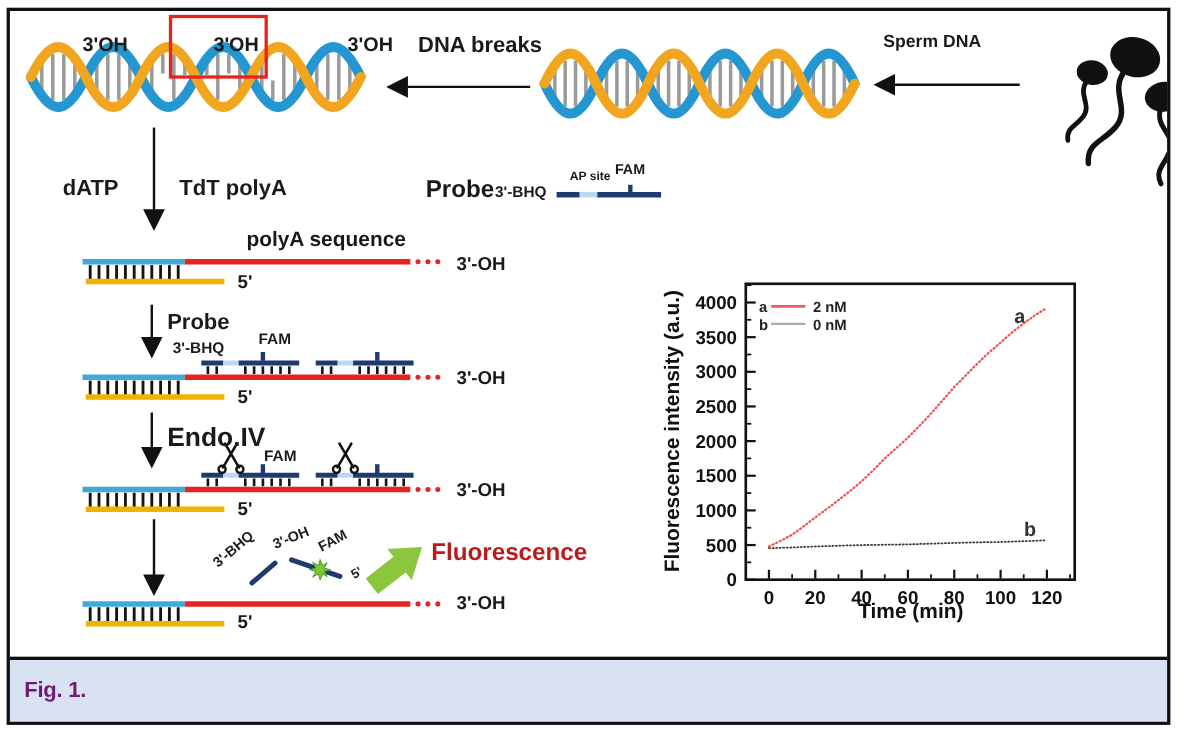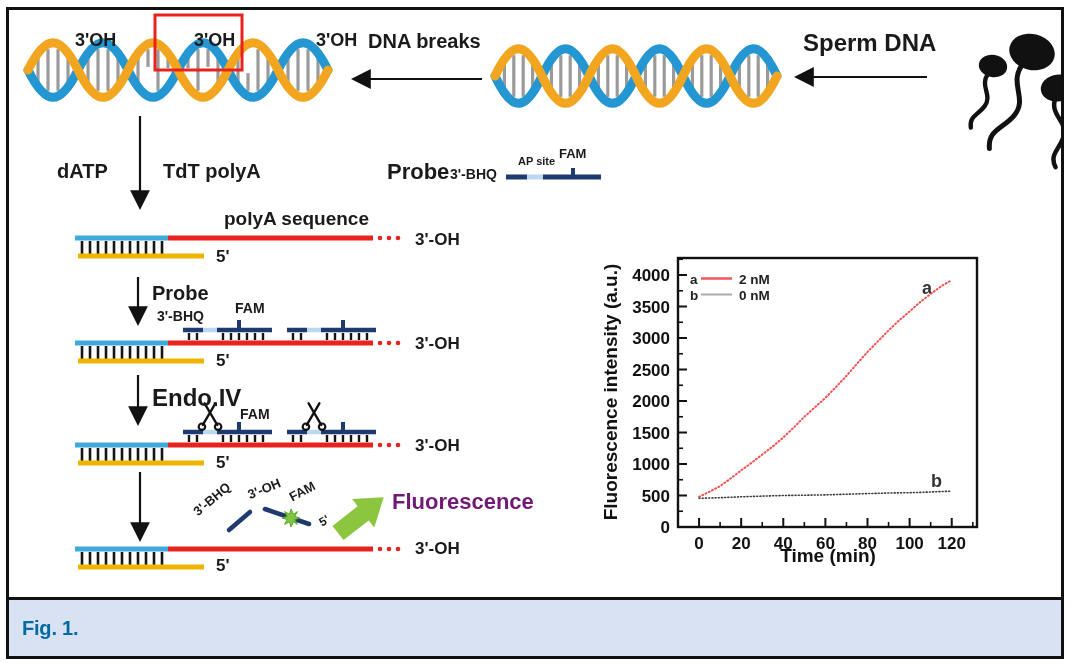--- a/index.html
+++ b/index.html
@@ -1,25 +1,25 @@
 <!DOCTYPE html>
 <html><head>
 <meta charset="utf-8">
 <style>
   html,body{margin:0;padding:0;background:#fff;}
   body{width:1080px;height:664px;position:relative;font-family:"Liberation Sans","DejaVu Sans",sans-serif;}
   .fig{position:absolute;left:6px;top:7px;width:1058px;height:652px;border:3px solid #101010;
        background:#fff;overflow:hidden;box-sizing:border-box;}
   .canvas{position:absolute;left:-9px;top:-10px;width:1080px;height:664px;}
   .lbl{position:absolute;font-weight:bold;color:#1a1a1a;white-space:nowrap;line-height:1;}
-  .green{color:#701a75;}
+  .green{color:#b91c1c;}
   .rot{transform-origin:left top;}
   .caption{position:absolute;left:9px;top:597px;width:1052px;height:59px;background:#D9E2F2;
            border-top:3px solid #101010;box-sizing:border-box;display:flex;align-items:center;
-           padding-left:13px;font-weight:bold;font-size:20px;letter-spacing:-0.2px;color:#0369a1;}
+           padding-left:13px;font-weight:bold;font-size:20px;letter-spacing:-0.2px;color:#701a75;}
   .caption .sp{margin-right:7px;}
   svg{position:absolute;left:0;top:0;}
   svg text{font-family:"Liberation Sans","DejaVu Sans",sans-serif;}
   .tick{font-size:17px;font-weight:bold;fill:#111;}
   .axlab{font-size:19px;font-weight:bold;fill:#111;}
   .leg{font-size:13.5px;font-weight:bold;fill:#222;}
   .ann{font-size:18px;font-weight:bold;fill:#333;}
 </style>
 </head>
 <body>
@@ -270,22 +270,22 @@
       </g>
 
       <g transform="translate(338,533) rotate(-38)">
         <polygon points="0,-9 32,-9 32,-18 58,0 32,18 32,9 0,9" fill="#8CC63F"></polygon>
       </g>
     </svg>
 
     <div class="lbl" style="left:75px;top:31px;font-size:18px">3'OH</div>
     <div class="lbl" style="left:194px;top:31px;font-size:18px">3'OH</div>
     <div class="lbl" style="left:316px;top:31px;font-size:18px">3'OH</div>
-    <div class="lbl" style="left:368px;top:31px;font-size:20px">DNA breaks</div>
-    <div class="lbl" style="left:803px;top:31px;font-size:24px">Sperm DNA</div>
+    <div class="lbl" style="left:380px;top:31px;font-size:20px">DNA breaks</div>
+    <div class="lbl" style="left:803px;top:31px;font-size:16px">Sperm DNA</div>
 
     <div class="lbl" style="left:57px;top:161px;font-size:20px">dATP</div>
     <div class="lbl" style="left:163px;top:161px;font-size:20px">TdT polyA</div>
 
     <div class="lbl" style="left:387px;top:161px;font-size:22px">Probe</div>
     <div class="lbl" style="left:450px;top:167px;font-size:14px">3'-BHQ</div>
     <div class="lbl" style="left:518px;top:156px;font-size:11px">AP site</div>
     <div class="lbl" style="left:559px;top:147px;font-size:13px">FAM</div>
 
     <div class="lbl" style="left:224px;top:209px;font-size:19px">polyA sequence</div>

